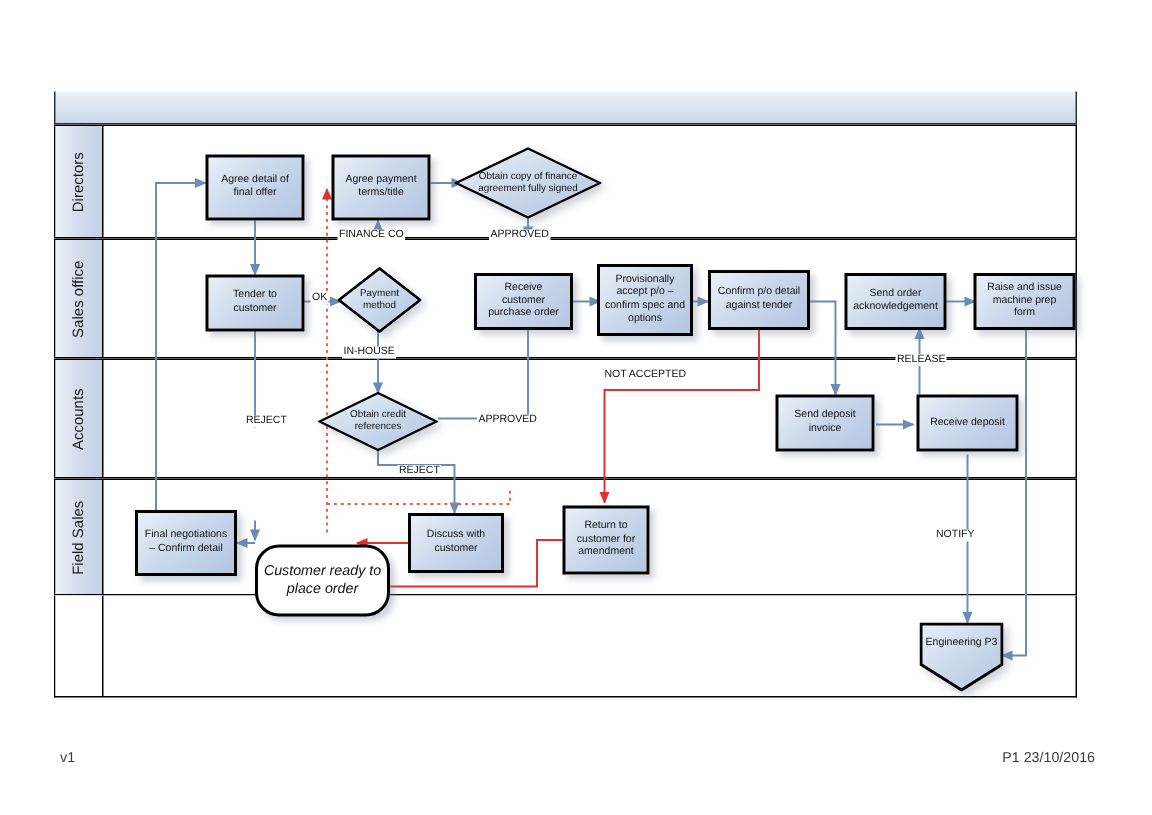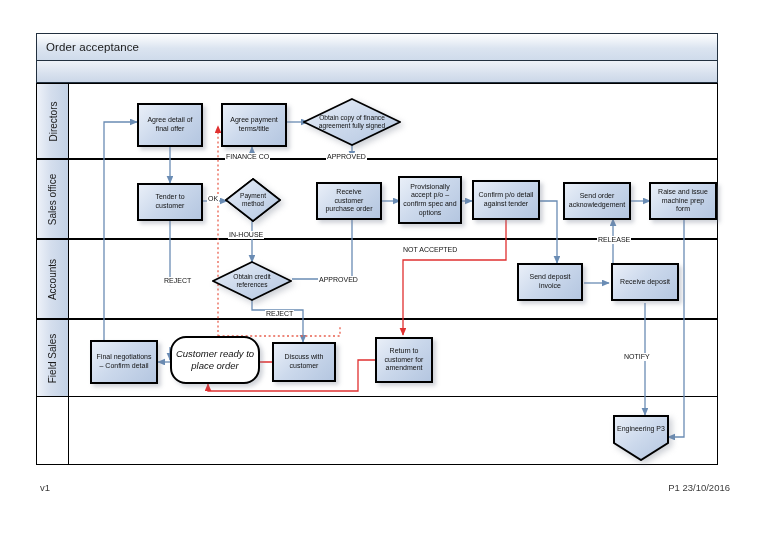--- a/index.html
+++ b/index.html
@@ -72,20 +72,21 @@
     color: #111111;
     padding: 2px 3px;
     z-index: 6;
   }
   .node.terminator {
     border-radius: 16px;
     font-style: italic;
     font-size: 9.5px;
     background: #ffffff;
     border-width: 2px;
+    margin-top: 27px;
   }
   .diamond-wrap {
     position: absolute;
     z-index: 6;
     filter: drop-shadow(3px 3px 3px rgba(120,130,145,.38));
   }
   .diamond-wrap svg { display: block; }
   .diamond-label {
     position: absolute;
     left: 0; top: 0; width: 100%; height: 100%;
@@ -125,35 +126,32 @@
   #wires {
     position: absolute; left: 0; top: 0;
     width: 768px; height: 543px;
     z-index: 3;
     pointer-events: none;
   }
 
   
   .footer {
     position: absolute;
-    top: 482px;
+    top: 500px;
     font-size: 9.5px;
     color: #3c3c3c;
   }
   #footer-left  { left: 40px; }
   #footer-right { right: 38px; }
 </style>
 </head>
 <body>
 
 <div id="page">
 
-  <div id="title-bar">
-    <div id="title-text">Order acceptance</div>
-  </div>
   <div id="subtitle-bar"></div>
 
   <div class="lane" id="lane-directors" style="top:83px;  height:76px;">
     <div class="lane-label">
       <span>Directors</span>
     </div>
   </div>
   <div class="lane" id="lane-sales" style="top:159px; height:80px;">
     <div class="lane-label">
       <span>Sales office</span>

